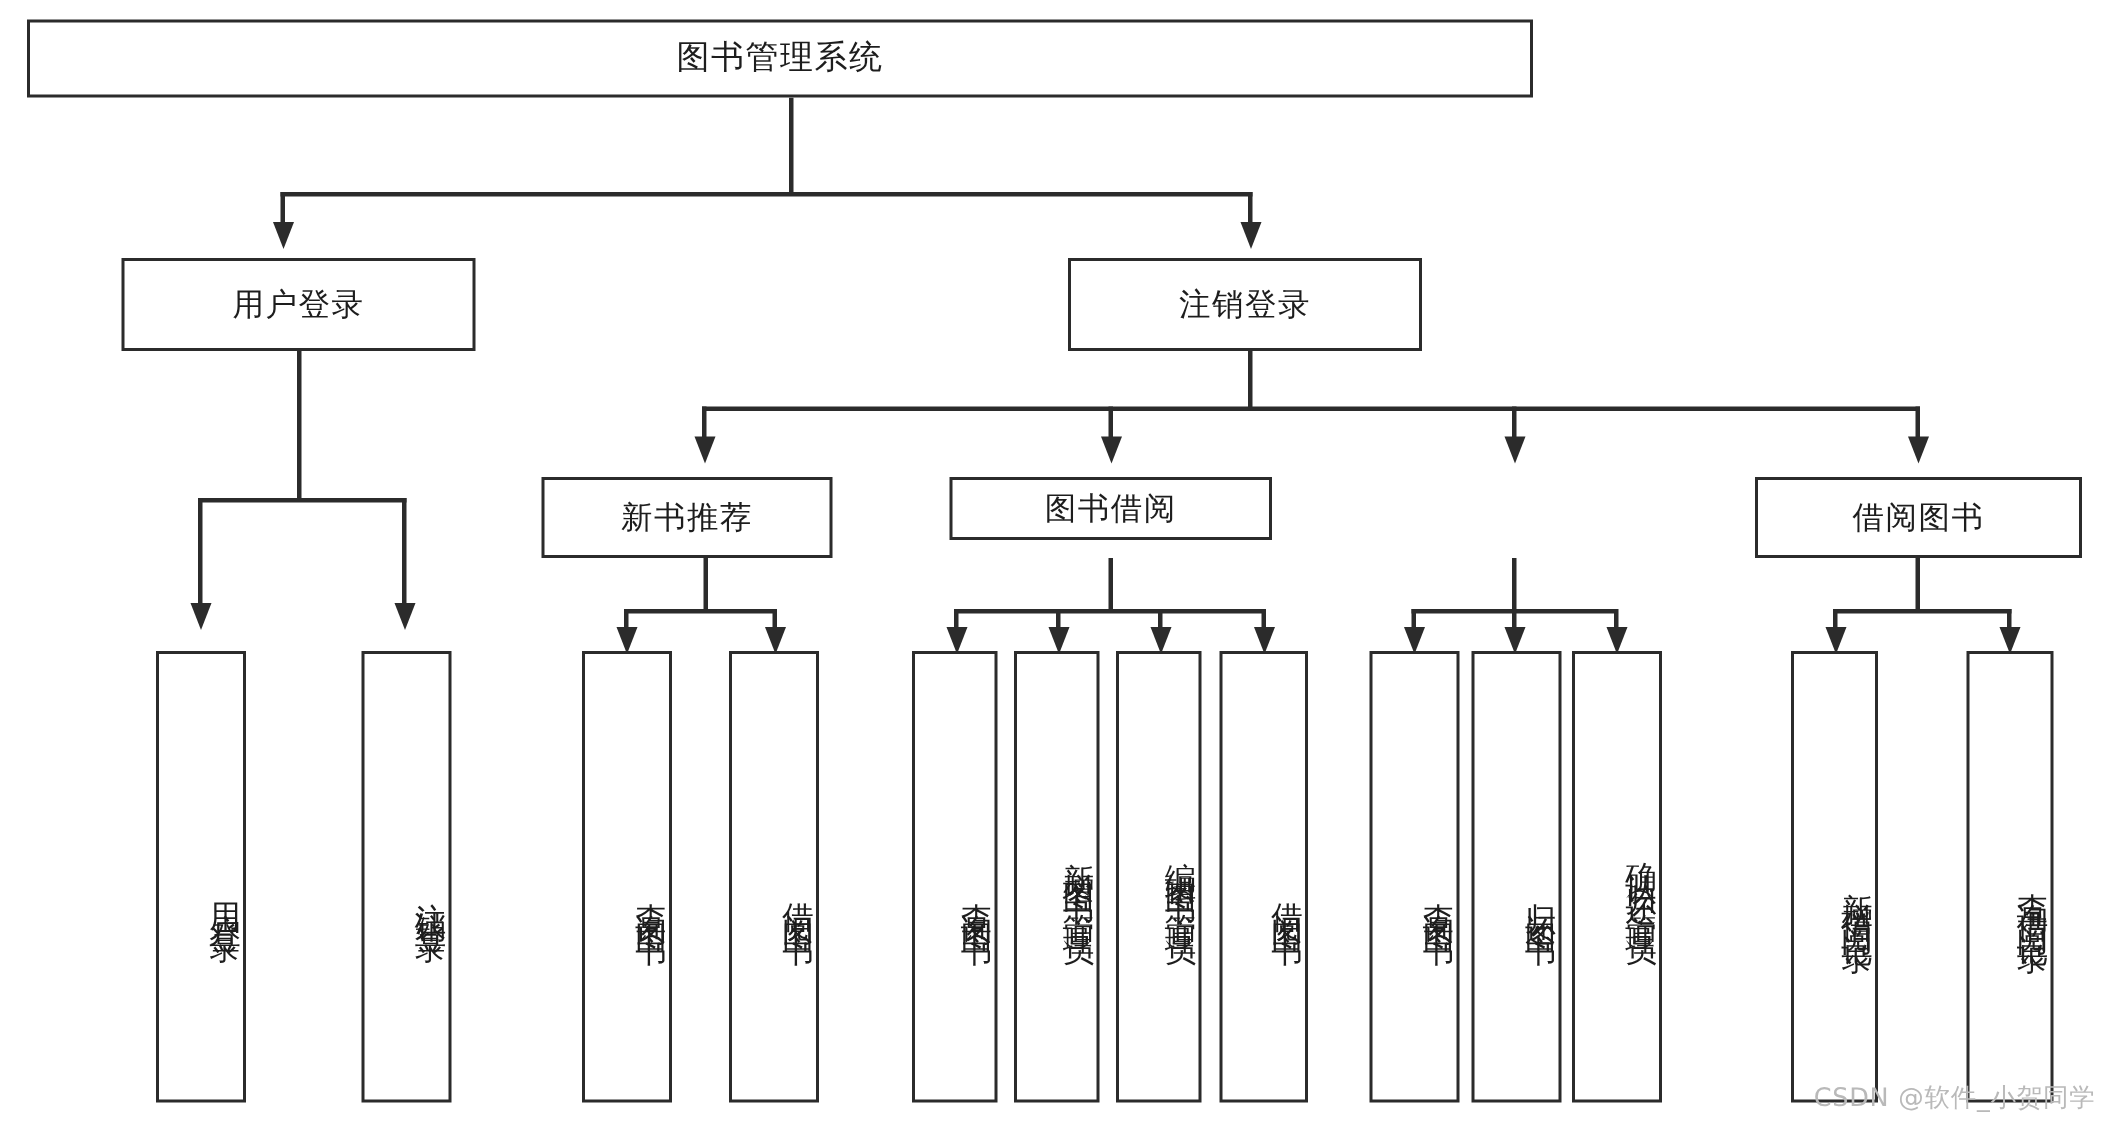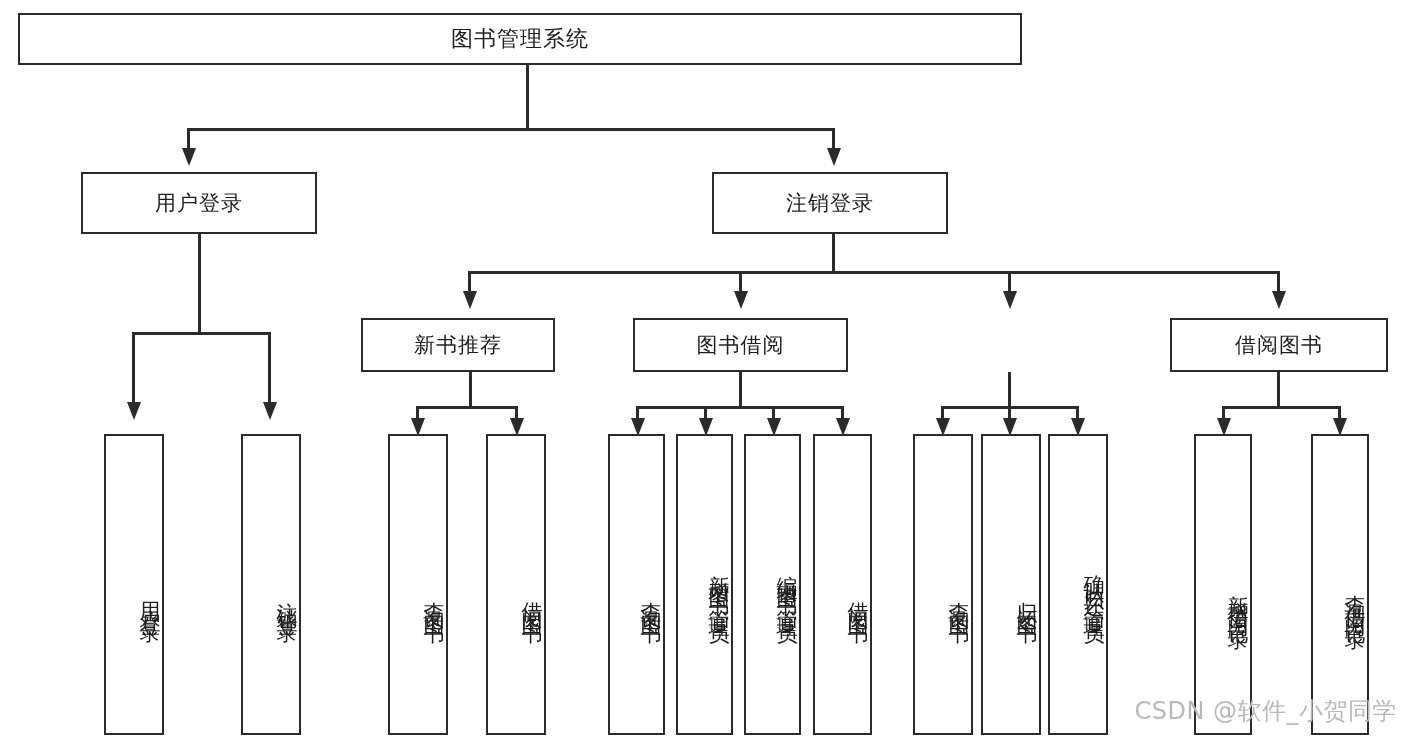--- a/index.html
+++ b/index.html
@@ -52,22 +52,22 @@
     position:absolute;
     width:0;height:0;
     border-left:7px solid transparent;
     border-right:7px solid transparent;
     border-top:18px solid #2b2b2b;
   }
   
   #watermark{
     position:absolute;
     right:8px;
-    bottom:20px;
-    font-size:24px;
+    bottom:4px;
+    font-size:17px;
     color:#b9b9b9;
     letter-spacing:0.5px;
     white-space:nowrap;
     user-select:none;
   }
 </style>
 </head>
 <body>
 
 <div id="canvas">
@@ -100,21 +100,21 @@
   <div class="ln vln" style="left:739px;top:271px;width:3px;height:22px;"></div>
   <div class="arrow" style="left:734px;top:291px;"></div>
   <div class="ln vln" style="left:1008px;top:271px;width:3px;height:22px;"></div>
   <div class="arrow" style="left:1003px;top:291px;"></div>
   <div class="ln vln" style="left:1277px;top:271px;width:3px;height:22px;"></div>
   <div class="arrow" style="left:1272px;top:291px;"></div>
 
   <div class="node h" style="left:361px;top:318px;width:194px;height:54px;">
     <span>新书推荐</span>
   </div>
-  <div class="node h" style="left:633px;top:318px;width:215px;height:54px;">
+  <div class="node h" style="left:633px;top:318px;width:215px;height:42px;">
     <span>图书借阅</span>
   </div>
   <div class="node h" style="left:1170px;top:318px;width:218px;height:54px;">
     <span>借阅图书</span>
   </div>
 
   <div class="ln vln" style="left:469px;top:372px;width:3px;height:36px;"></div>
   <div class="ln hln" style="left:416px;top:406px;width:102px;height:3px;"></div>
   <div class="ln vln" style="left:416px;top:406px;width:3px;height:14px;"></div>
   <div class="arrow" style="left:411px;top:418px;"></div>

